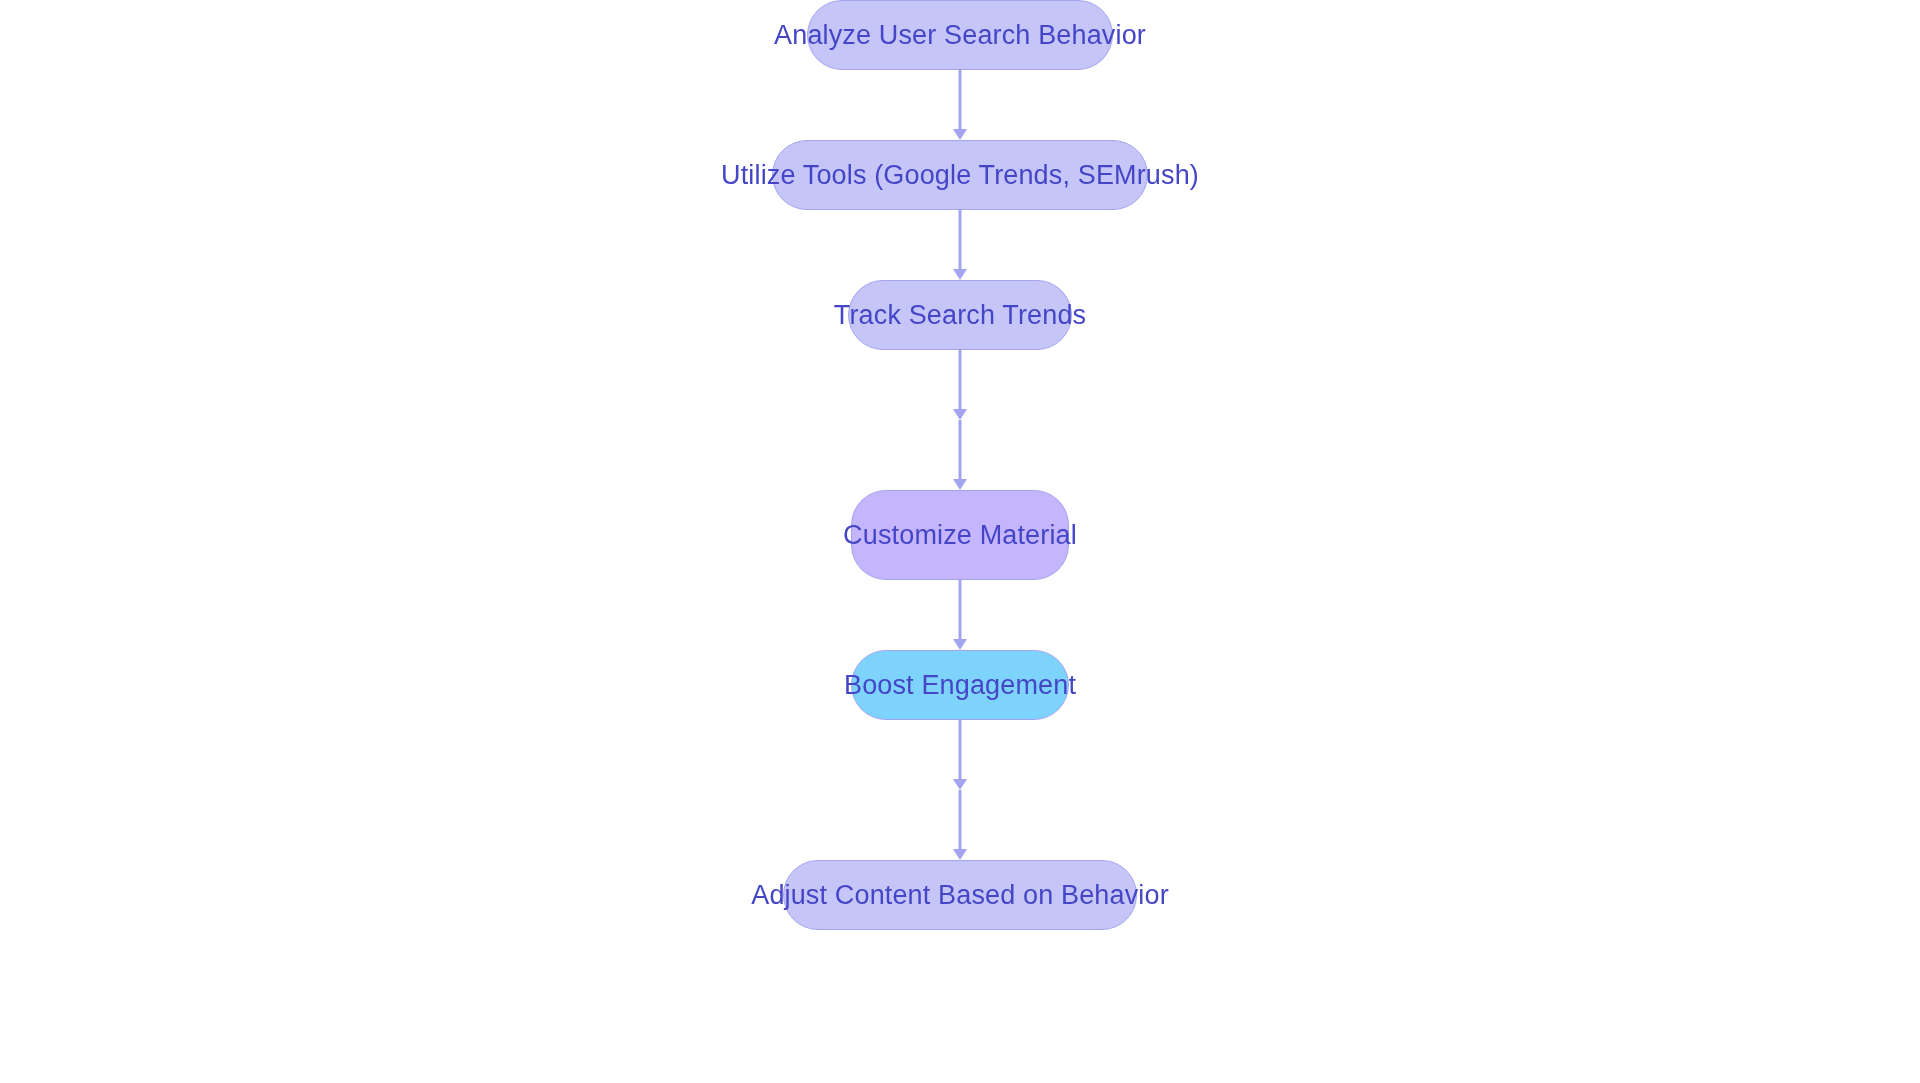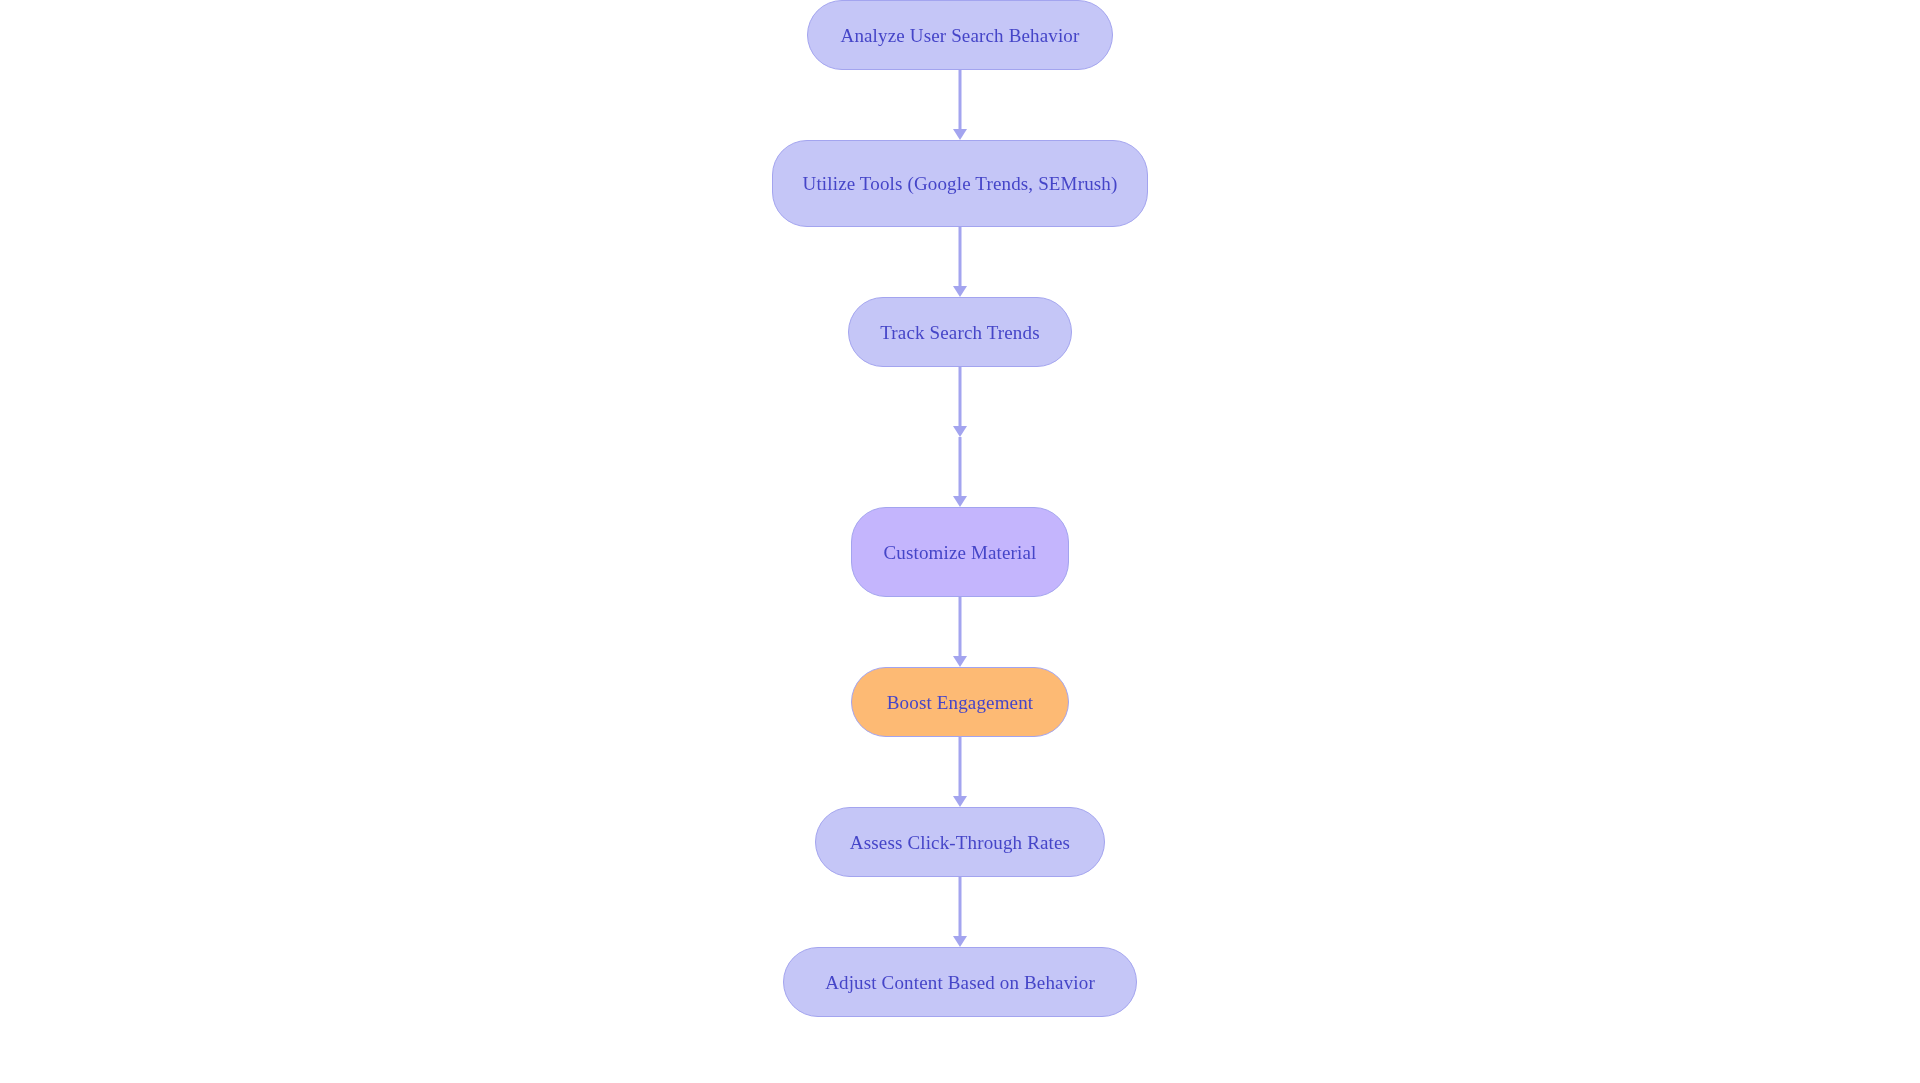--- a/index.html
+++ b/index.html
@@ -40,26 +40,25 @@
     border: 1.5px solid #a3a4ef;
     display: flex;
     align-items: center;
     justify-content: center;
     padding: 0 30px;
     position: relative;
   }
 
   .flow-node-label {
     color: #4545c8;
-    font-size: 19px;
+    font-size: 27px;
     line-height: 1;
     letter-spacing: 0.15px;
     white-space: nowrap;
     font-weight: 400;
-    font-family: Liberation Serif, serif;
   }
 
   .flow-connector {
     width: 22px;
     height: 70px;
     position: relative;
     flex: 0 0 auto;
   }
   .flow-connector .conn-line {
     position: absolute;
@@ -89,21 +88,21 @@
 
 <div id="flowchart-canvas">
   <div class="flow-chain" id="chain">
       <div class="flow-node" style="width: 306px; height: 70px; border-radius: 35px; background: rgb(197, 198, 247); border-color: rgb(163, 164, 239);">
         <span class="flow-node-label" style="color: rgb(69, 69, 200);">Analyze User Search Behavior</span>
       </div>
       <div class="flow-connector">
         <div class="conn-line" style="background: rgb(163, 164, 239);"></div>
         <div class="conn-head" style="border-top-color: rgb(163, 164, 239);"></div>
       </div>
-      <div class="flow-node" style="width: 376px; height: 87px; border-radius: 35px; background: rgb(197, 198, 247); border-color: rgb(163, 164, 239);">
+      <div class="flow-node" style="width: 376px; height: 70px; border-radius: 35px; background: rgb(197, 198, 247); border-color: rgb(163, 164, 239);">
         <span class="flow-node-label" style="color: rgb(69, 69, 200);">Utilize Tools (Google Trends, SEMrush)</span>
       </div>
       <div class="flow-connector">
         <div class="conn-line" style="background: rgb(163, 164, 239);"></div>
         <div class="conn-head" style="border-top-color: rgb(163, 164, 239);"></div>
       </div>
       <div class="flow-node" style="width: 224px; height: 70px; border-radius: 35px; background: rgb(197, 198, 247); border-color: rgb(163, 164, 239);">
         <span class="flow-node-label" style="color: rgb(69, 69, 200);">Track Search Trends</span>
       </div>
       <div class="flow-connector">
@@ -114,29 +113,26 @@
         <div class="conn-line" style="background: rgb(163, 164, 239);"></div>
         <div class="conn-head" style="border-top-color: rgb(163, 164, 239);"></div>
       </div>
       <div class="flow-node" style="width: 218px; height: 90px; border-radius: 35px; background: #c4b5fd; border-color: rgb(163, 164, 239);">
         <span class="flow-node-label" style="color: rgb(69, 69, 200);">Customize Material</span>
       </div>
       <div class="flow-connector">
         <div class="conn-line" style="background: rgb(163, 164, 239);"></div>
         <div class="conn-head" style="border-top-color: rgb(163, 164, 239);"></div>
       </div>
-      <div class="flow-node" style="width: 218px; height: 70px; border-radius: 35px; background: #fdba74; border-color: rgb(163, 164, 239);">
+      <div class="flow-node" style="width: 218px; height: 70px; border-radius: 35px; background: #7dd3fc; border-color: rgb(163, 164, 239);">
         <span class="flow-node-label" style="color: rgb(69, 69, 200);">Boost Engagement</span>
       </div>
       <div class="flow-connector">
         <div class="conn-line" style="background: rgb(163, 164, 239);"></div>
         <div class="conn-head" style="border-top-color: rgb(163, 164, 239);"></div>
-      </div>
-      <div class="flow-node" style="width: 290px; height: 70px; border-radius: 35px; background: rgb(197, 198, 247); border-color: rgb(163, 164, 239);">
-        <span class="flow-node-label" style="color: rgb(69, 69, 200);">Assess Click-Through Rates</span>
       </div>
       <div class="flow-connector">
         <div class="conn-line" style="background: rgb(163, 164, 239);"></div>
         <div class="conn-head" style="border-top-color: rgb(163, 164, 239);"></div>
       </div>
       <div class="flow-node" style="width: 354px; height: 70px; border-radius: 35px; background: rgb(197, 198, 247); border-color: rgb(163, 164, 239);">
         <span class="flow-node-label" style="color: rgb(69, 69, 200);">Adjust Content Based on Behavior</span>
       </div>
     </div>
 </div>

